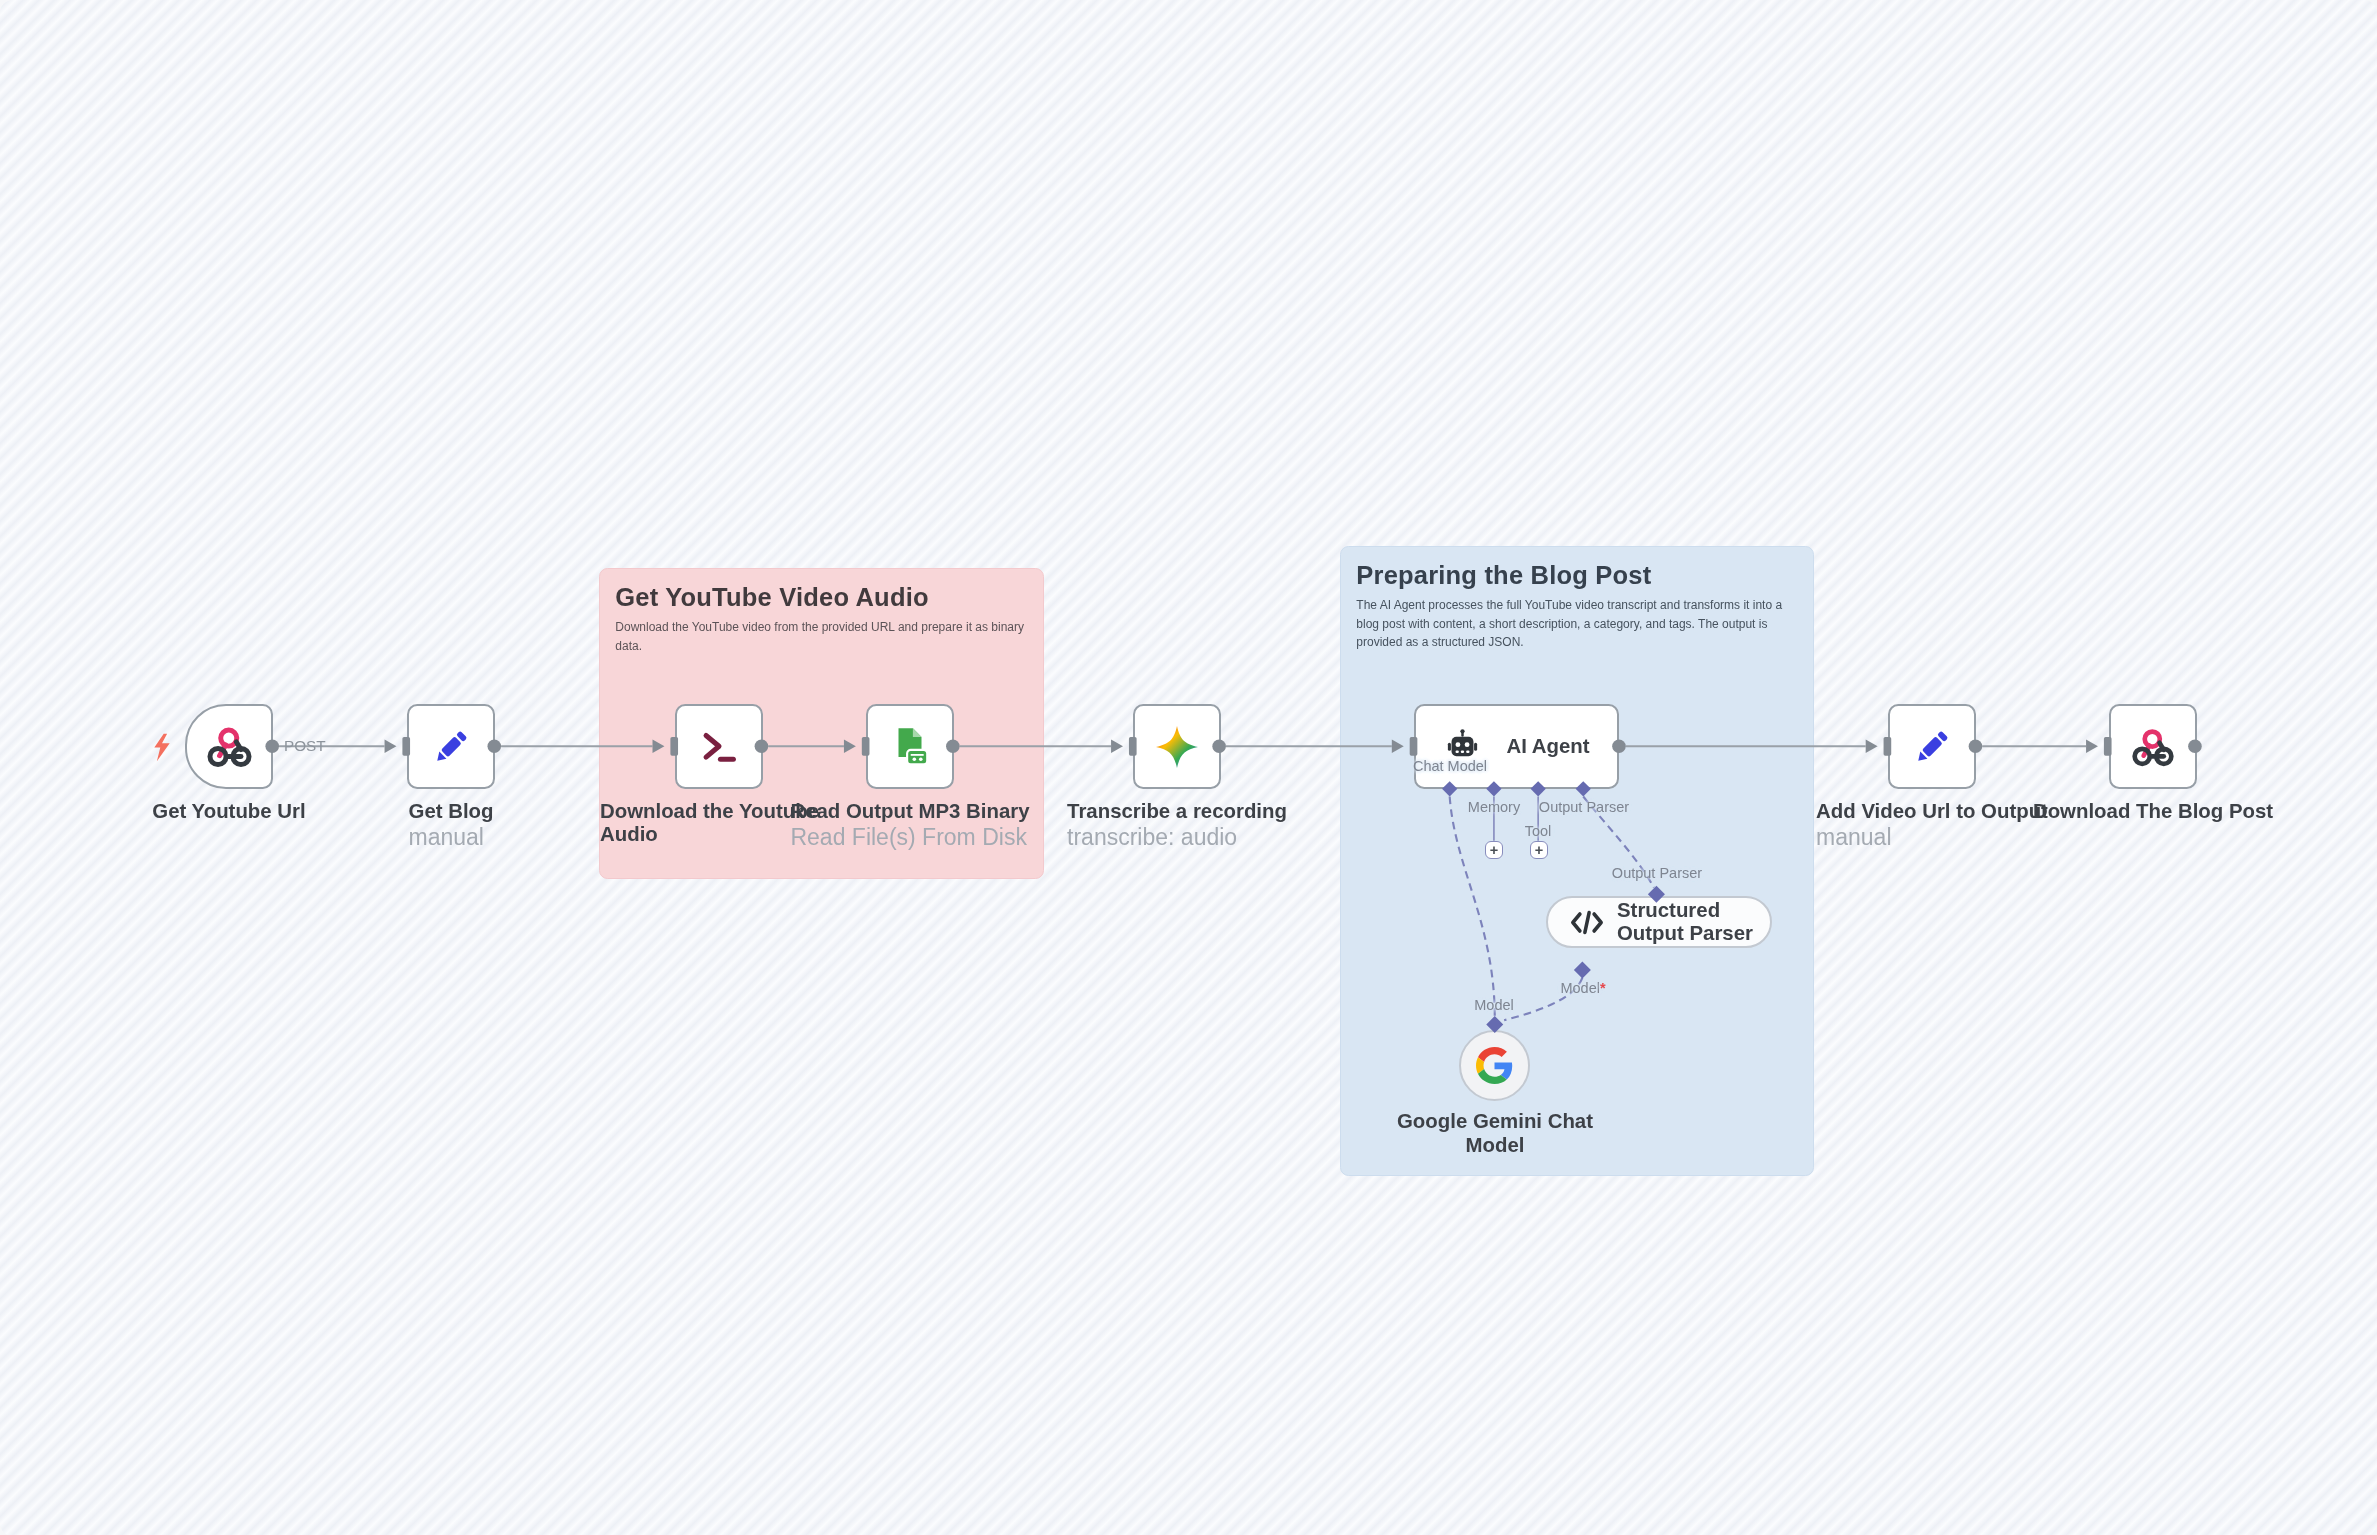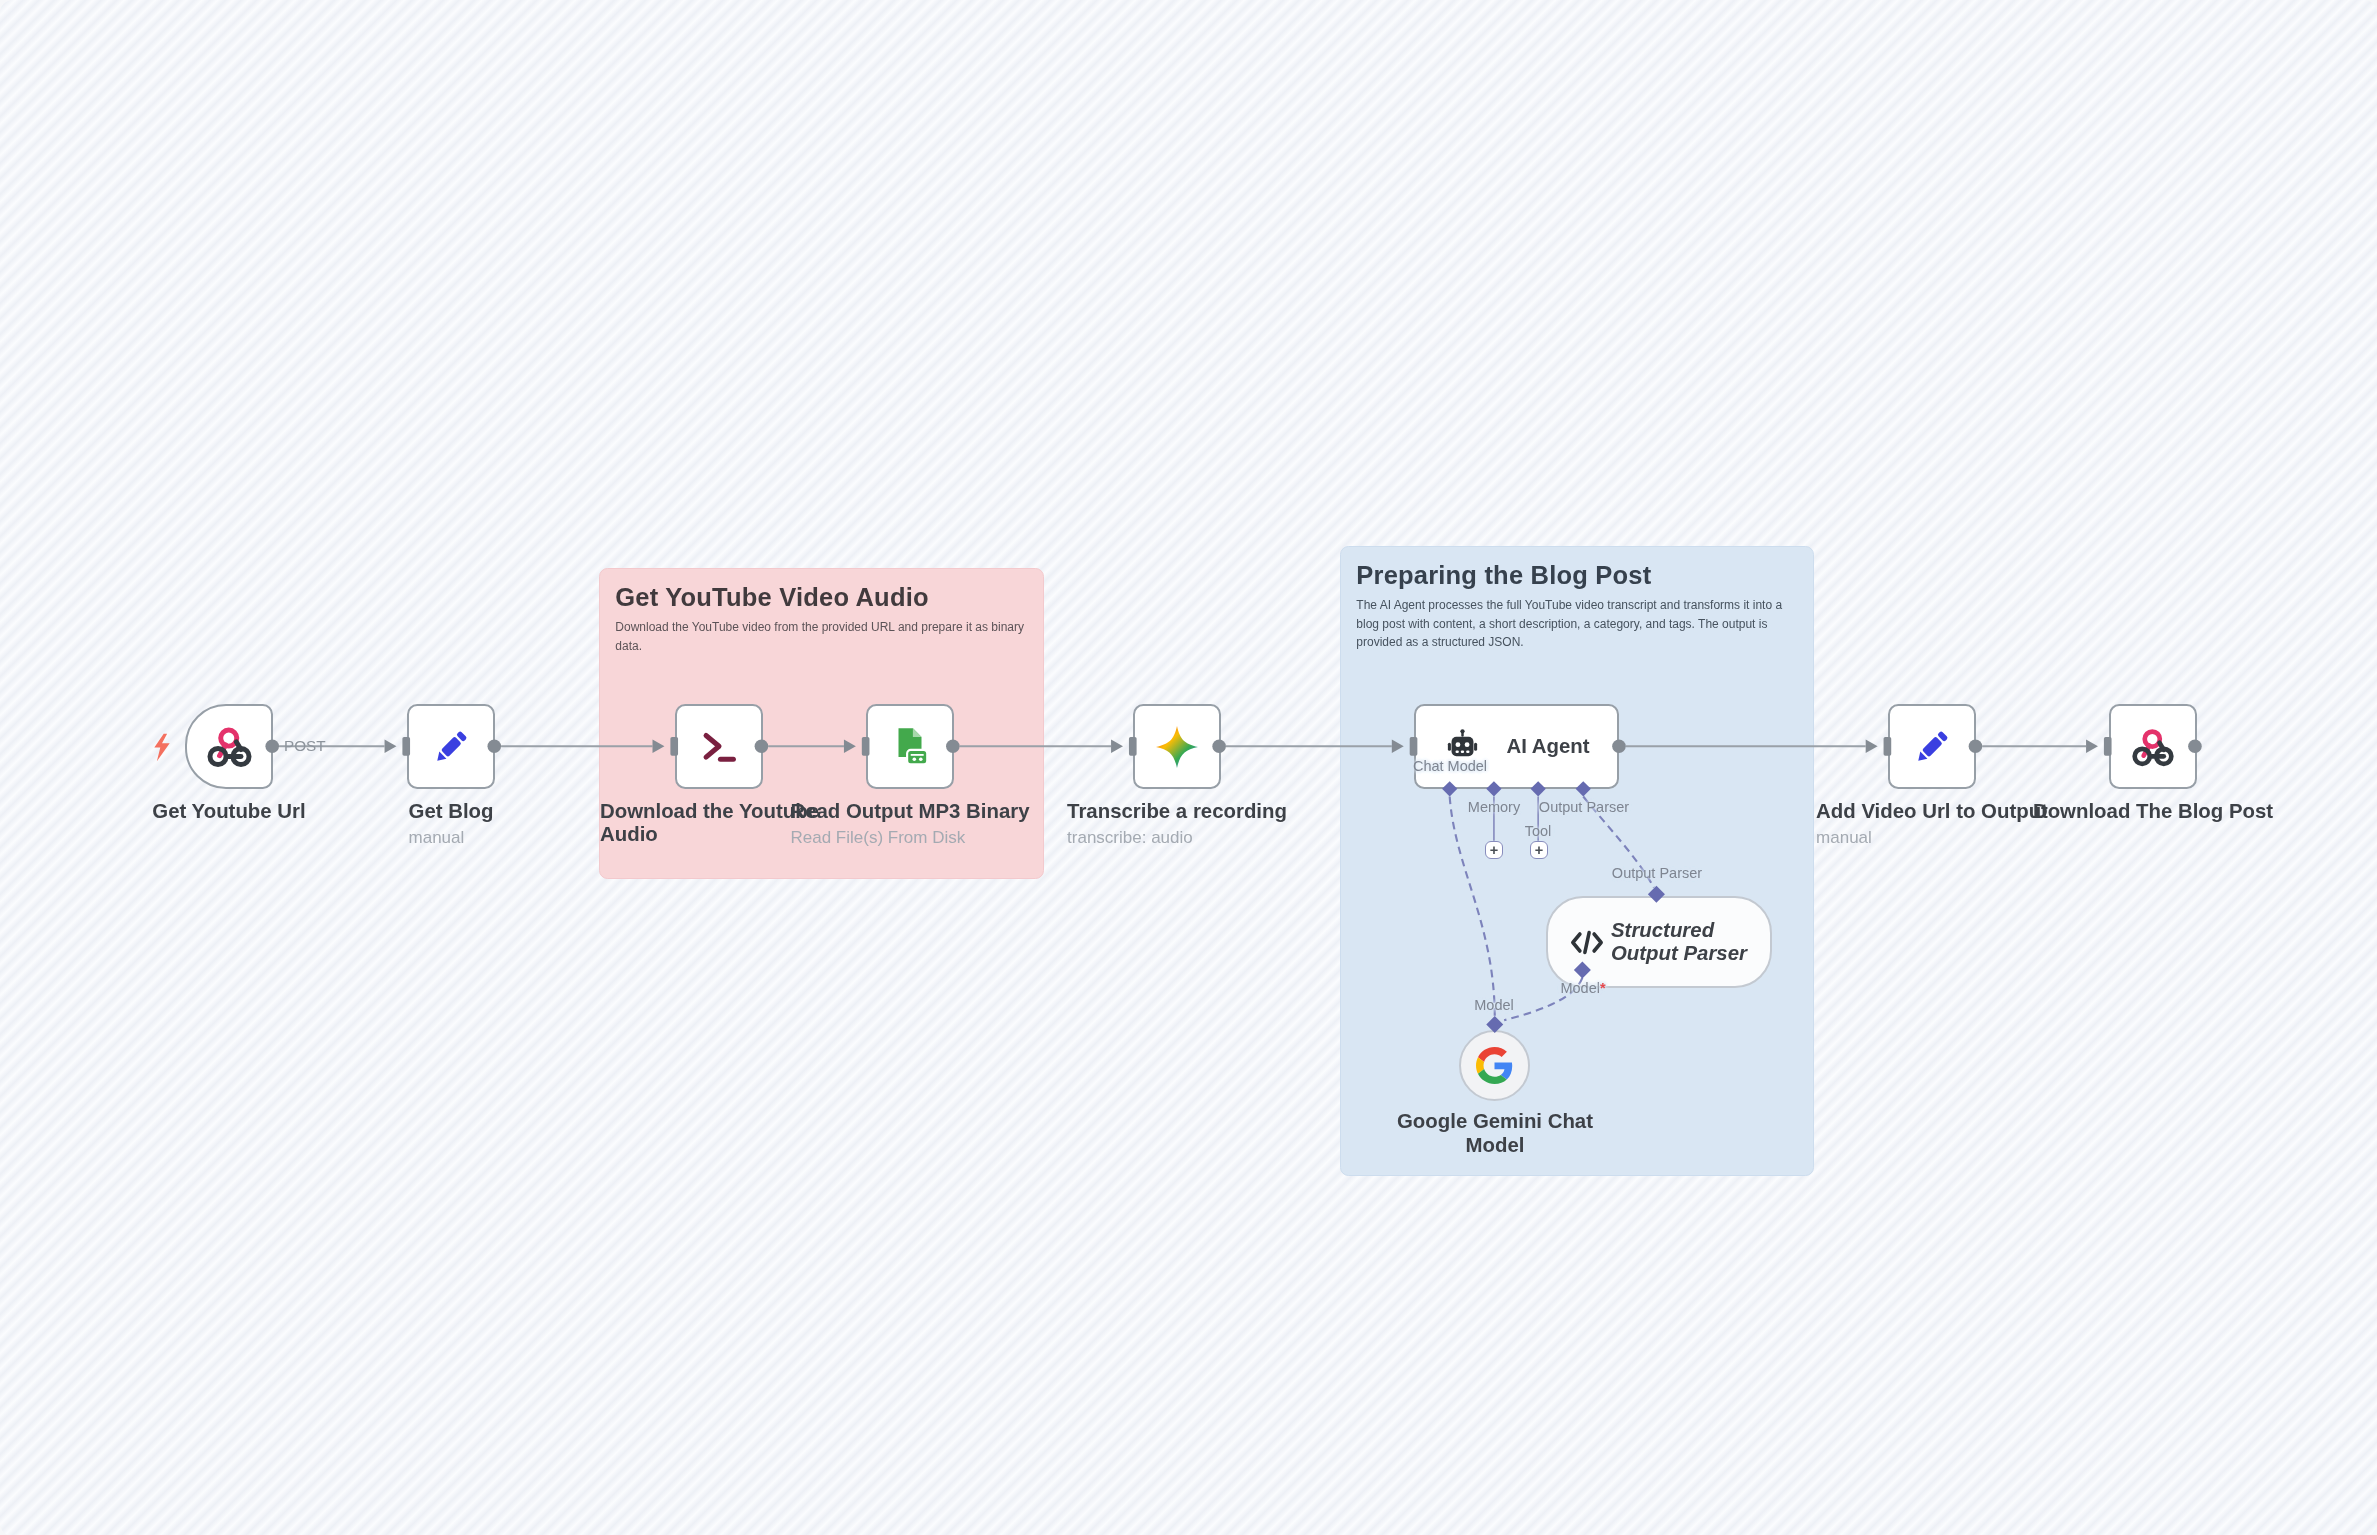--- a/index.html
+++ b/index.html
@@ -19,25 +19,25 @@
   .node-wrap{position:absolute;}
   .node-box{position:relative;box-sizing:border-box;width:88px;height:85px;background:#ffffff;
     border:2.1px solid #979fa7;border-radius:10.2px;display:flex;align-items:center;justify-content:center;}
   .node-box.trigger{border-radius:41px 10.2px 10.2px 41px;}
   .node-box.wide{width:205px;gap:24px;}
   .node-box.wide .agent-title{font-size:20.4px;font-weight:600;color:#3d4147;}
   .node-label{position:absolute;top:96px;left:50%;transform:translateX(-50%);
     font-size:20.4px;font-weight:600;color:#3d4147;line-height:23px;}
   .node-label.nowrap{white-space:nowrap;}
   .node-label.w280{width:238px;}
-  .node-sub{display:block;font-size:17px;font-weight:400;color:#a4aab2;margin-top:2.6px;}
-
-  .pill{position:absolute;left:1546px;top:896px;width:226px;height:92px;background:#fbfcfd;
+  .node-sub{display:block;font-size:23px;font-weight:400;color:#a4aab2;margin-top:2.6px;}
+
+  .pill{position:absolute;left:1546px;top:896px;width:226px;height:52px;background:#fbfcfd;
     border:2.1px solid #c3c9d1;border-radius:37px;box-sizing:border-box;
-    display:flex;align-items:center;gap:7px;padding-left:22px;font-style:italic;}
+    display:flex;align-items:center;gap:13px;padding-left:22px;}
   .pill .pill-label{font-size:20.4px;font-weight:600;color:#3d4147;line-height:23px;width:145px;}
 
   .circle-node{position:absolute;left:1459px;top:1030px;width:71px;height:71px;background:#f2f3f5;
     border:2.1px solid #c3c9d1;border-radius:50%;box-sizing:border-box;
     display:flex;align-items:center;justify-content:center;}
   .circle-label{position:absolute;left:1393px;top:1109px;width:204px;text-align:center;
     font-size:20.4px;font-weight:600;color:#3d4147;line-height:24px;}
 
   .port-label{position:absolute;transform:translateX(-50%);font-size:14.5px;color:#7e8591;white-space:nowrap;
     text-shadow:0 0 4.3px #d9e6f3,0 0 4.3px #d9e6f3,0 0 4.3px #d9e6f3;}

